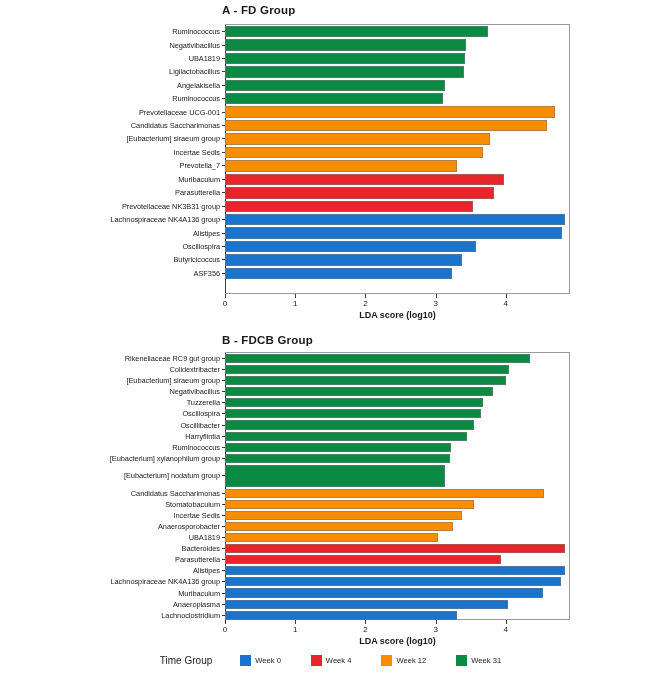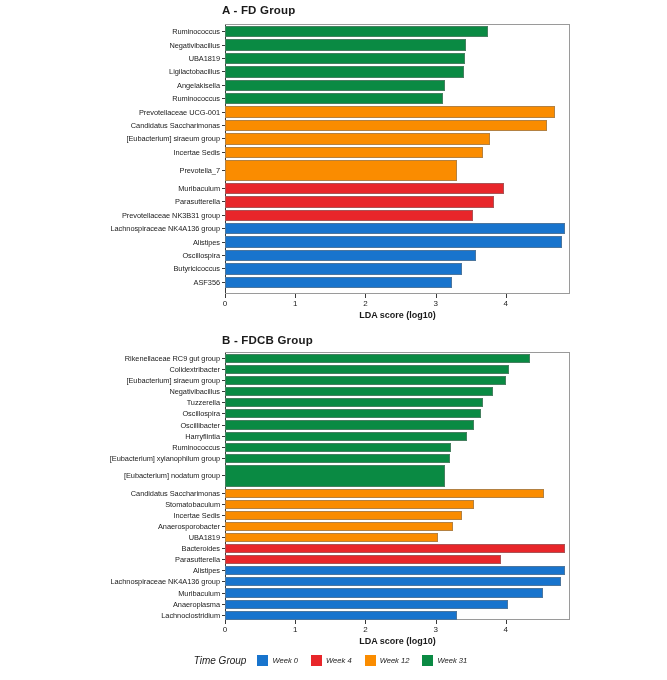--- a/index.html
+++ b/index.html
@@ -63,23 +63,22 @@
     position:absolute;top:5px;font-size:8px;transform:translateX(-50%);
     color:#1a1a1a;
   }
   .xaxis-title{
     position:absolute;top:16px;left:0;width:345px;text-align:center;
     font-size:9px;font-weight:bold;
   }
 
   .legend{
     position:absolute;left:0;top:655px;width:667px;
-    display:flex;align-items:center;justify-content:center;gap:7px;
+    display:flex;align-items:center;justify-content:center;gap:24px;
     font-size:8.5px;
-    font-style:italic;
   }
   .legend-title{font-size:10px;color:#1a1a1a;margin-right:4px;}
   .legend-item{display:flex;align-items:center;gap:4px;margin-right:6px;}
   .legend-swatch{width:11px;height:11px;display:inline-block;}
   .legend-label{font-size:7.6px;}
 </style>
 </head>
 <body>
 
 <div class="page">
@@ -133,21 +132,21 @@
           <div class="bar-row" style="height: 13.4px;">
             <div class="bar" style="width: 265.371px; background: rgb(250, 140, 0);"></div>
             <div class="row-label">[Eubacterium] siraeum group</div>
             <div class="tick-mark"></div>
           </div>
           <div class="bar-row" style="height: 13.4px;">
             <div class="bar" style="width: 258.351px; background: rgb(250, 140, 0);"></div>
             <div class="row-label">Incertae Sedis</div>
             <div class="tick-mark"></div>
           </div>
-          <div class="bar-row" style="height: 23px;">
+          <div class="bar-row" style="height: 14px;">
             <div class="bar" style="width: 231.673px; background: rgb(250, 140, 0);"></div>
             <div class="row-label">Prevotella_7</div>
             <div class="tick-mark"></div>
           </div>
           <div class="bar-row" style="height: 13.4px;">
             <div class="bar" style="width: 278.71px; background: rgb(232, 38, 42);"></div>
             <div class="row-label">Muribaculum</div>
             <div class="tick-mark"></div>
           </div>
           <div class="bar-row" style="height: 13.4px;">

